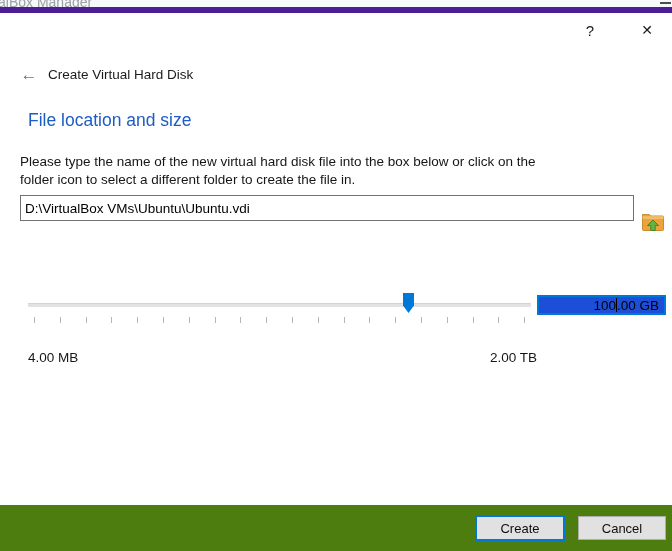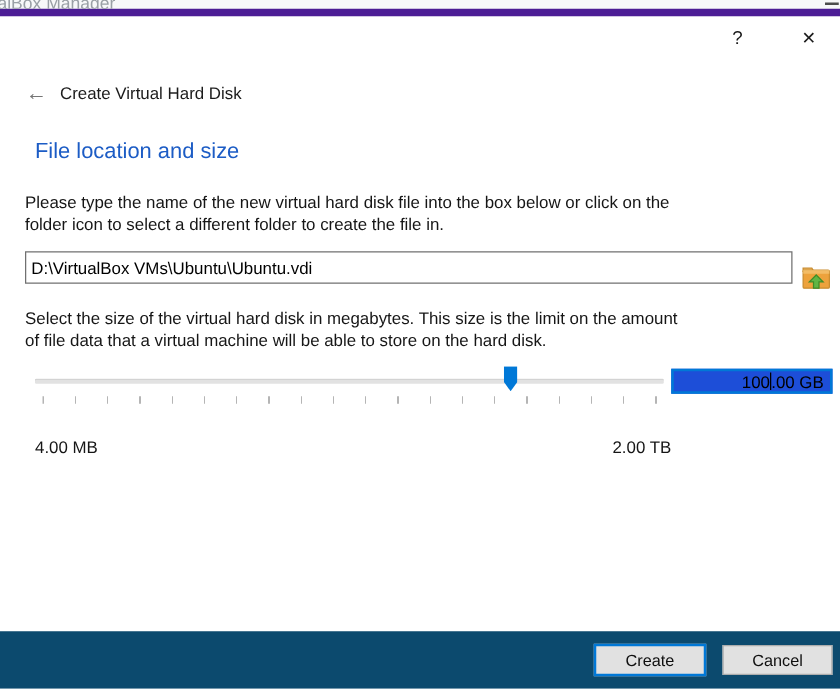--- a/index.html
+++ b/index.html
@@ -67,21 +67,21 @@
 
   .para {
     position: absolute; left: 20px; width: 640px;
     font-size: 13.5px; line-height: 18px; color: #161616;
     white-space: pre-line;
   }
   .para-1 { top: 139px; }
   .para-2 { top: 232px; }
 
   .file-path-input {
-    position: absolute; left: 20px; top: 187px; width: 614px; height: 26px;
+    position: absolute; left: 20px; top: 181px; width: 614px; height: 26px;
     border: 1px solid #707070; background: #ffffff;
     font-family: "Liberation Sans", sans-serif;
     font-size: 13.5px; color: #000000; padding: 0 4px;
     outline: none;
   }
   .folder-btn {
     position: absolute; left: 640px; top: 195px; width: 26px; height: 26px;
     background: transparent; border: none; padding: 1px;
     display: flex; align-items: center; justify-content: center;
     cursor: default;
@@ -123,21 +123,21 @@
 
   .scale-labels {
     position: absolute; left: 28px; top: 316px; width: 509px;
     display: flex; justify-content: space-between;
     font-size: 13.5px; color: #161616; margin-top: 20px;
   }
 
   
   .footer {
     position: absolute; left: 0; top: 491px; width: 672px; height: 46px;
-    background: #0c4a6e;
+    background: #4d7c0f;
     display: flex; align-items: center; justify-content: flex-end;
     gap: 13px; padding-right: 6px;
   }
   .btn {
     font-family: "Liberation Sans", sans-serif;
     font-size: 13px; color: #0f0f0f;
     background: #e1e1e1;
     display: flex; align-items: center; justify-content: center;
     cursor: default;
   }
@@ -177,22 +177,20 @@
 
   <button class="folder-btn">
     <svg width="24" height="22" viewBox="0 0 24 22">
       <path d="M1.5 3.5 h7 l1.5 2.5 h-8.5 z" fill="#f3bc66" stroke="#c98c2f" stroke-width="1"></path>
       <rect x="1.5" y="5" width="21" height="14.5" rx="1" fill="#eda23c" stroke="#c98c2f" stroke-width="1"></rect>
       <rect x="1.5" y="5" width="21" height="3" fill="#f5c878" opacity="0.7"></rect>
       <path d="M12 9 L17.5 14.5 L14.2 14.5 L14.2 19.5 L9.8 19.5 L9.8 14.5 L6.5 14.5 Z" fill="#61b544" stroke="#3f8c27" stroke-width="1"></path>
     </svg>
   </button>
 
-  <p class="para para-2">Select the size of the virtual hard disk in megabytes. This size is the limit on the amount
-of file data that a virtual machine will be able to store on the hard disk.</p>
 
   <div class="slider-zone">
     <div class="slider-groove"></div>
     <div class="slider-handle"></div>
     <div class="slider-ticks"></div>
   </div>
 
   <div class="size-field">
     <span>100</span>
     <span class="text-caret"></span>

